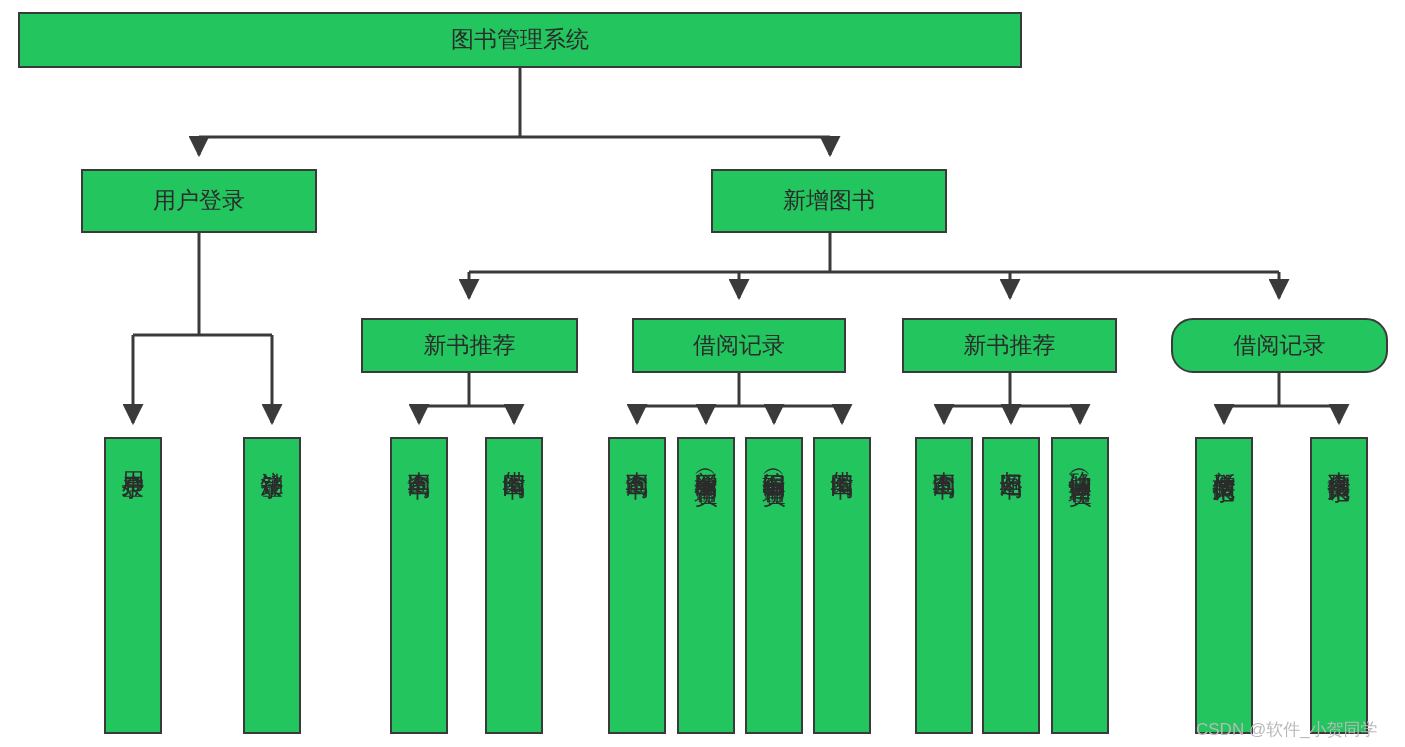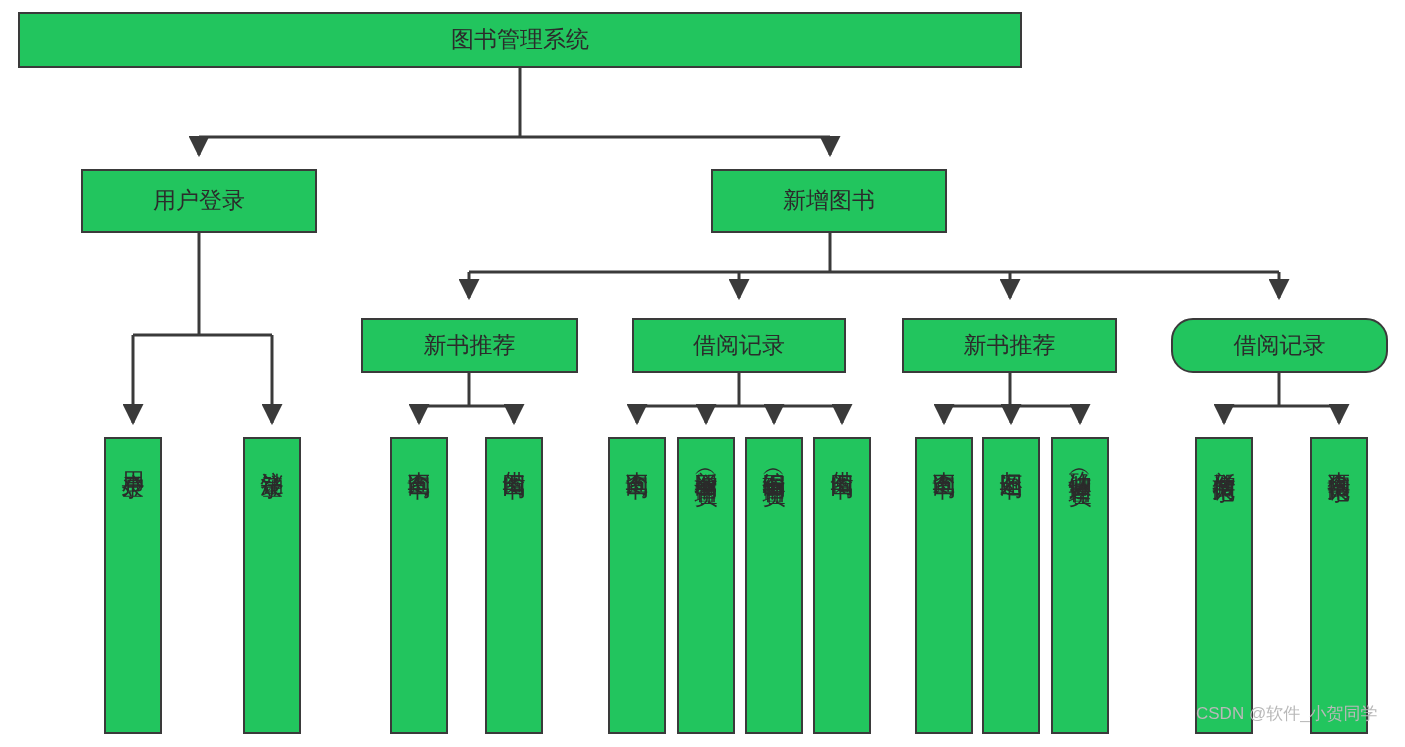--- a/index.html
+++ b/index.html
@@ -195,15 +195,15 @@
   </div>
 
   <div class="node vertical" style="left:1195px; top:437px; width:58px; height:297px;">
     <span class="label">新增借阅记录</span>
   </div>
 
   <div class="node vertical" style="left:1310px; top:437px; width:58px; height:297px;">
     <span class="label">查询借阅记录</span>
   </div>
 
-  <div class="watermark" style="left:1196px; top:702px;">CSDN @软件_小贺同学</div>
+  <div class="watermark" style="left:1196px; top:718px;">CSDN @软件_小贺同学</div>
 
 </div>
 
 </body></html>

